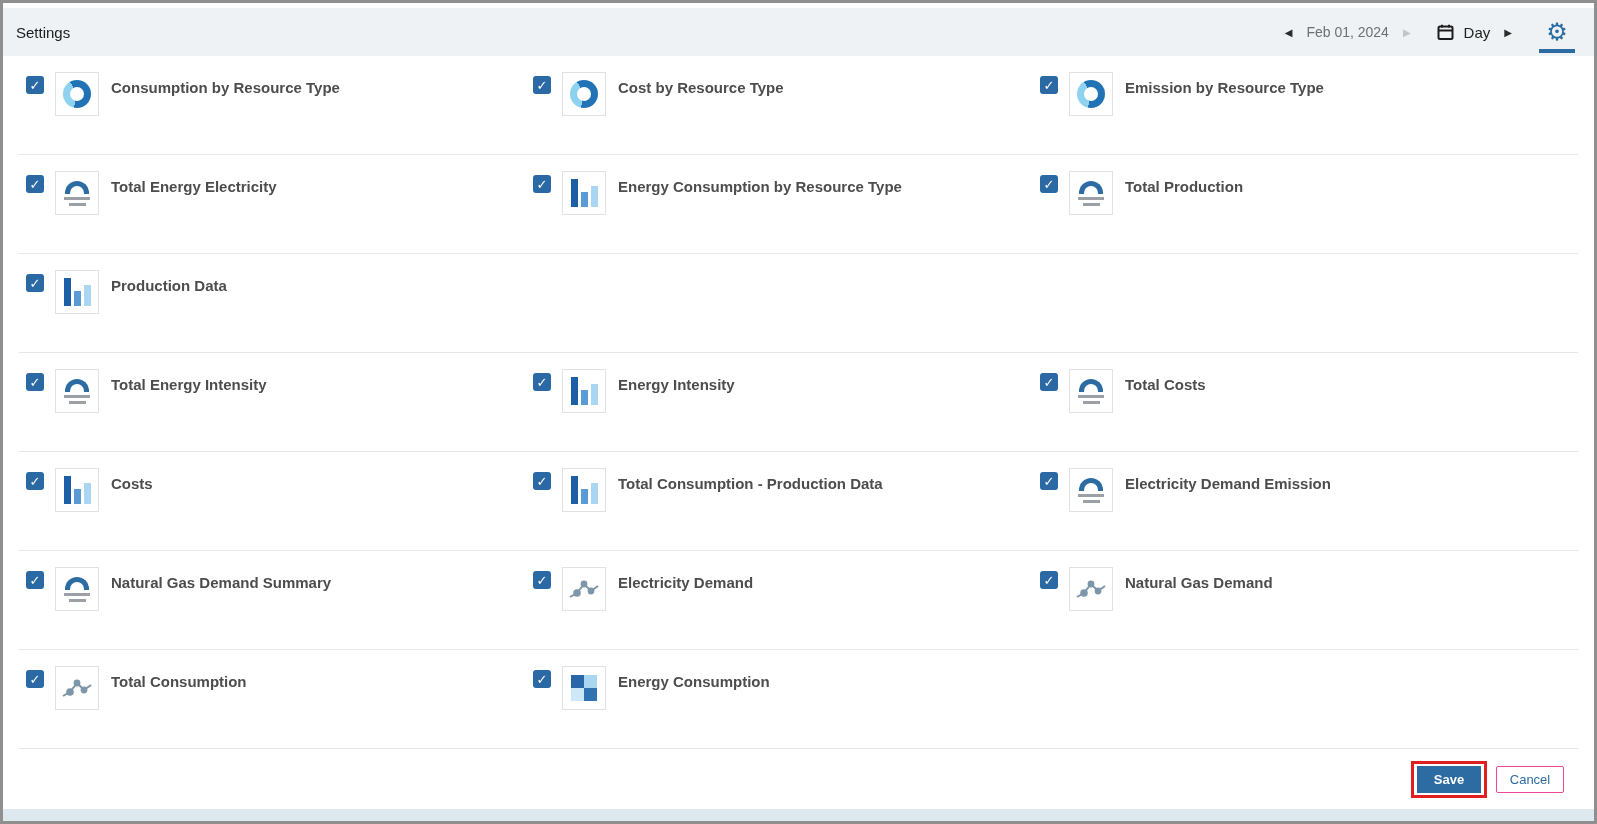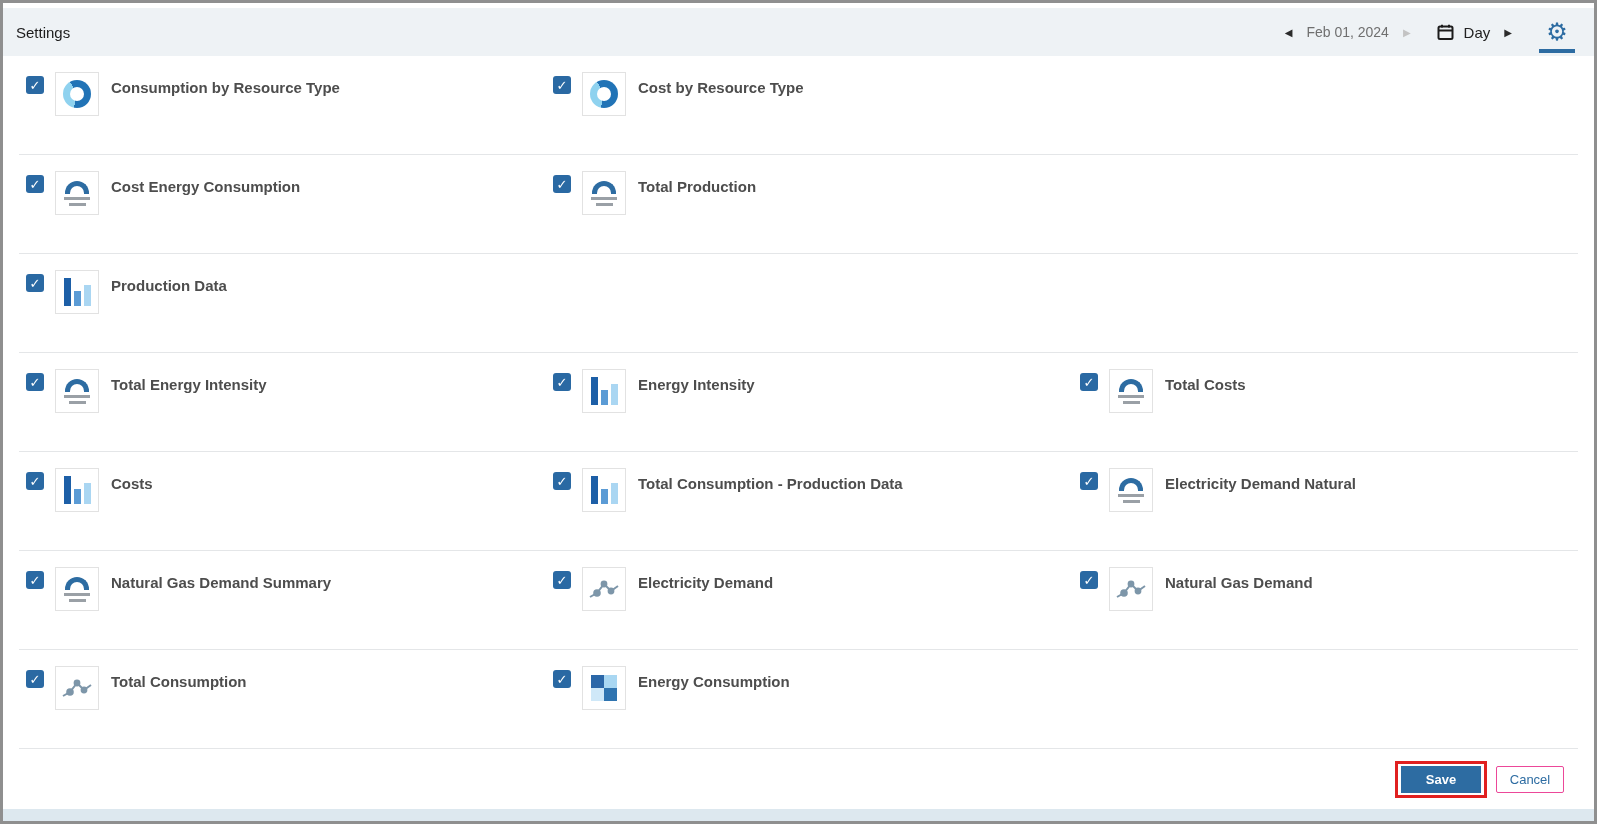--- a/index.html
+++ b/index.html
@@ -19,21 +19,21 @@
   .date-text { font-size:14px; color:#6f6f6f; margin:0 8px; }
   .cal-icon { display:inline-flex; margin:0 10px 0 20px; cursor:pointer; }
   .period-text { font-size:15px; color:#222; margin-right:8px; cursor:pointer; }
   .gear-wrap { position:relative; width:46px; height:100%; display:inline-flex; align-items:center;
                justify-content:center; margin-left:16px; cursor:pointer; }
   .gear-icon { font-size:24px; color:#2d6ca2; line-height:1; }
   .gear-underline { position:absolute; left:5px; right:5px; bottom:3px; height:4px; background:#2d6ca2; }
 
   
   .grid { flex:0 0 auto; }
-  .grid-row { display:flex; height:99px; padding-left:23px; position:relative;gap:20px; }
+  .grid-row { display:flex; height:99px; padding-left:23px; position:relative; }
   .grid-row::after { content:""; position:absolute; left:16px; right:16px; bottom:0; height:1px; background:#e4e6e8; }
   .cell { width:507px; display:flex; align-items:flex-start; padding-top:16px; }
   .checkbox { width:18px; height:18px; margin-top:4px; background:#2a69a3; border-radius:3px;
               display:inline-flex; align-items:center; justify-content:center; cursor:pointer; flex:0 0 auto; }
   .checkbox.checked::after { content:"✓"; color:#fff; font-size:13px; font-weight:bold; line-height:1; }
   .icon-box { width:44px; height:44px; border:1px solid #e2e2e2; background:#fff; margin-left:11px;
               display:inline-flex; align-items:center; justify-content:center; flex:0 0 auto; }
   .item-label { margin-left:12px; margin-top:6px; font-size:15px; font-weight:bold; color:#4d4d4d; line-height:19px; }
 
   
@@ -55,21 +55,21 @@
   .heat { display:grid; grid-template-columns:13px 13px; grid-template-rows:13px 13px; }
   .heat .h1 { background:#2b67a8; }
   .heat .h2 { background:#a9d7f2; }
   .heat .h3 { background:#cfe8f8; }
   .heat .h4 { background:#2f74b0; }
 
   
   .footer { flex:1; display:flex; align-items:center; justify-content:flex-end; padding-right:30px; }
   .save-highlight { border:3px solid #e02020; padding:2px 3px; display:inline-flex; margin-right:9px; }
   .save-btn { background:#2d6ca2; color:#fff; font-weight:bold; font-size:13px; border:none;
-              width:80px; height:27px; cursor:pointer; font-family:inherit; }
+              width:64px; height:27px; cursor:pointer; font-family:inherit; }
   .cancel-btn { background:#fff; color:#2d6ca2; border:1px solid #ec4899; font-size:13px;
                 width:68px; height:27px; border-radius:2px; cursor:pointer; font-family:inherit; }
   .bottom-strip { flex:0 0 12px; background:#dde8ef; }
 </style>
 </head>
 <body>
 
 <div class="frame">
 
   <div class="header">
@@ -104,32 +104,50 @@
           </span>
           <span class="item-label">Consumption by Resource Type</span>
         </div>
         <div class="cell">
           <span class="checkbox checked"></span>
           <span class="icon-box">
             <span class="donut"></span>
           </span>
           <span class="item-label">Cost by Resource Type</span>
         </div>
-      </div>
-      <div class="grid-row">
-        <div class="cell">
-          <span class="checkbox checked"></span>
-          <span class="icon-box">
-            <span class="gauge">
-              <span class="gauge-arc"></span>
-              <span class="gauge-l1"></span>
-              <span class="gauge-l2"></span>
-            </span>
-          </span>
-          <span class="item-label">Cost Energy Consumption</span>
+        <div class="cell">
+          <span class="checkbox checked"></span>
+          <span class="icon-box">
+            <span class="donut"></span>
+          </span>
+          <span class="item-label">Emission by Resource Type</span>
+        </div>
+      </div>
+      <div class="grid-row">
+        <div class="cell">
+          <span class="checkbox checked"></span>
+          <span class="icon-box">
+            <span class="gauge">
+              <span class="gauge-arc"></span>
+              <span class="gauge-l1"></span>
+              <span class="gauge-l2"></span>
+            </span>
+          </span>
+          <span class="item-label">Total Energy Electricity</span>
+        </div>
+        <div class="cell">
+          <span class="checkbox checked"></span>
+          <span class="icon-box">
+            <span class="bars">
+              <span class="b1"></span>
+              <span class="b2"></span>
+              <span class="b3"></span>
+            </span>
+          </span>
+          <span class="item-label">Energy Consumption by Resource Type</span>
         </div>
         <div class="cell">
           <span class="checkbox checked"></span>
           <span class="icon-box">
             <span class="gauge">
               <span class="gauge-arc"></span>
               <span class="gauge-l1"></span>
               <span class="gauge-l2"></span>
             </span>
           </span>
@@ -209,21 +227,21 @@
         </div>
         <div class="cell">
           <span class="checkbox checked"></span>
           <span class="icon-box">
             <span class="gauge">
               <span class="gauge-arc"></span>
               <span class="gauge-l1"></span>
               <span class="gauge-l2"></span>
             </span>
           </span>
-          <span class="item-label">Electricity Demand Natural</span>
+          <span class="item-label">Electricity Demand Emission</span>
         </div>
       </div>
       <div class="grid-row">
         <div class="cell">
           <span class="checkbox checked"></span>
           <span class="icon-box">
             <span class="gauge">
               <span class="gauge-arc"></span>
               <span class="gauge-l1"></span>
               <span class="gauge-l2"></span>

